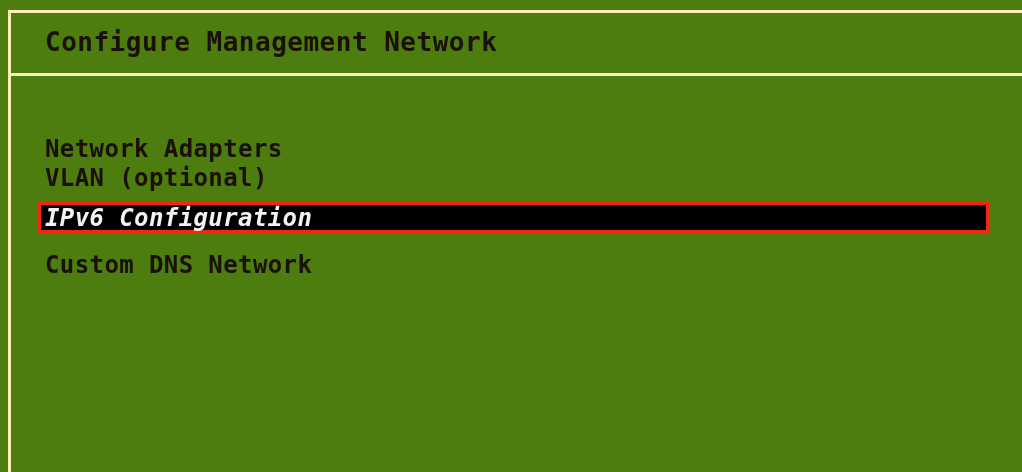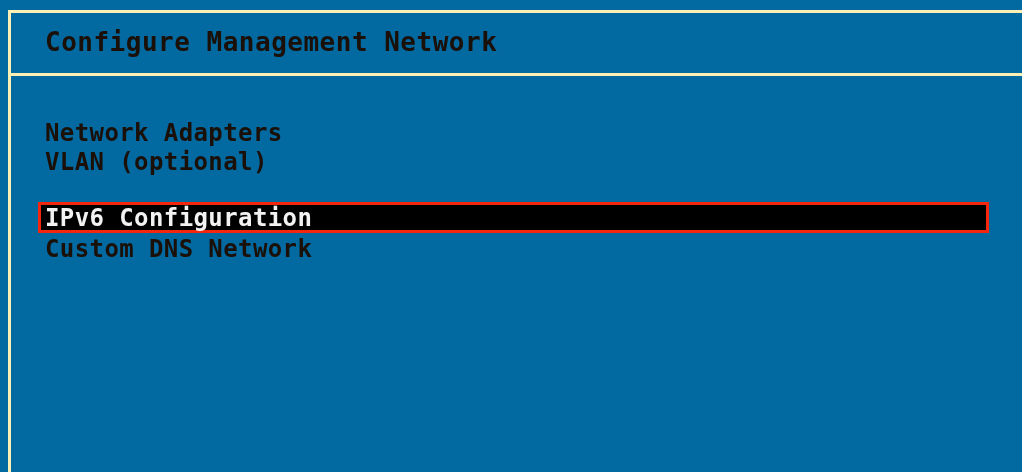--- a/index.html
+++ b/index.html
@@ -11,21 +11,21 @@
     width: 1022px;
     height: 472px;
     overflow: hidden;
     font-family: "DejaVu Sans Mono", "Liberation Mono", monospace;
   }
 
   #screen {
     position: relative;
     width: 1022px;
     height: 472px;
-    background: #0369a1;
+    background: #4d7c0f;
   }
 
   
   .frame-top {
     position: absolute;
     left: 8px;
     top: 10px;
     width: 1014px;
     height: 3px;
     background: #fdf0b4;
@@ -67,21 +67,21 @@
     top: 118px;
     width: 1022px;
   }
   .menu-row {
     position: relative;
     height: 29px;
   }
   .menu-label {
     position: absolute;
     left: 45px;
-    top: 2px;
+    top: 18px;
     font-size: 24px;
     line-height: 26px;
     letter-spacing: 0.4px;
     color: #1a1008;
     font-weight: bold;
     white-space: pre;
   }
   .menu-row.spacer {
     height: 29px;
   }
@@ -95,20 +95,21 @@
     height: 31px;
     background: #000000;
     border: 3px solid #f4260d;
     box-sizing: border-box;
   }
   .menu-row.selected .menu-label {
     color: #f2f2f2;
     z-index: 2;
     left: 45px;
     top: 0px;
+    font-style: italic;
   }
 </style>
 </head>
 <body>
 
 <div id="screen">
 
   <div class="frame-top"></div>
   <div class="frame-left"></div>
 

